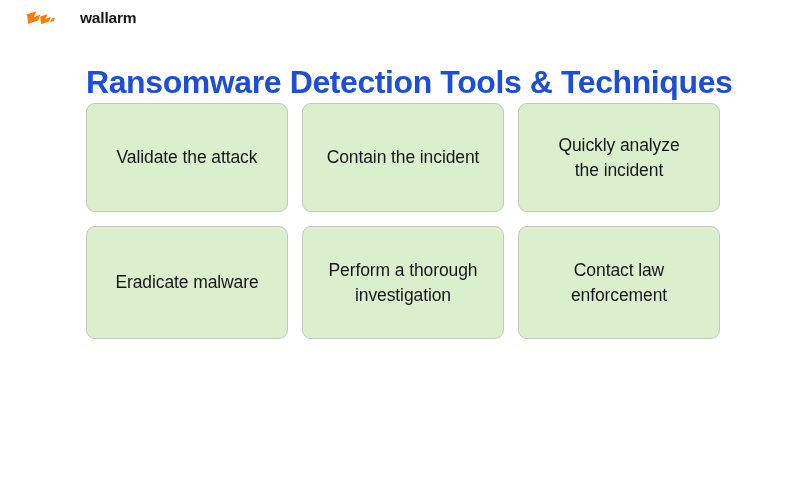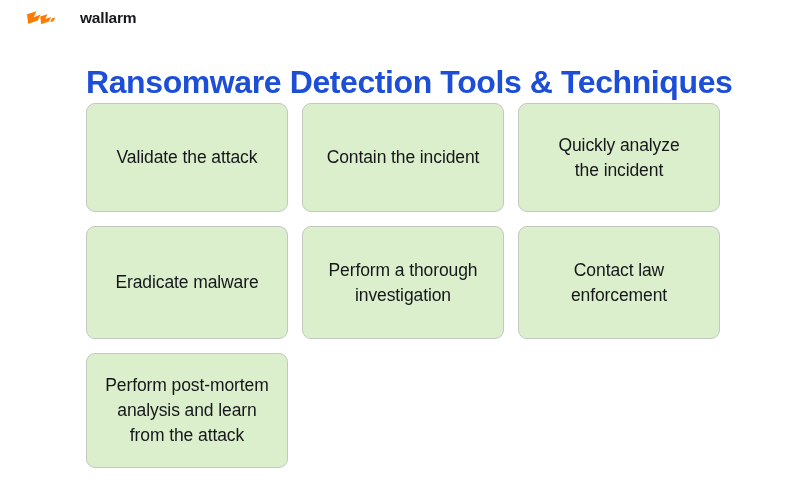--- a/index.html
+++ b/index.html
@@ -114,18 +114,13 @@
     <span class="card-label">Eradicate malware</span>
   </div>
   <div class="card">
     <span class="card-label">Perform a thorough
 investigation</span>
   </div>
   <div class="card">
     <span class="card-label">Contact law
 enforcement</span>
   </div>
-  <div class="card">
-    <span class="card-label">Perform post-mortem
-analysis  and learn
-from the attack</span>
-  </div>
 </div>
 
 </body></html>

